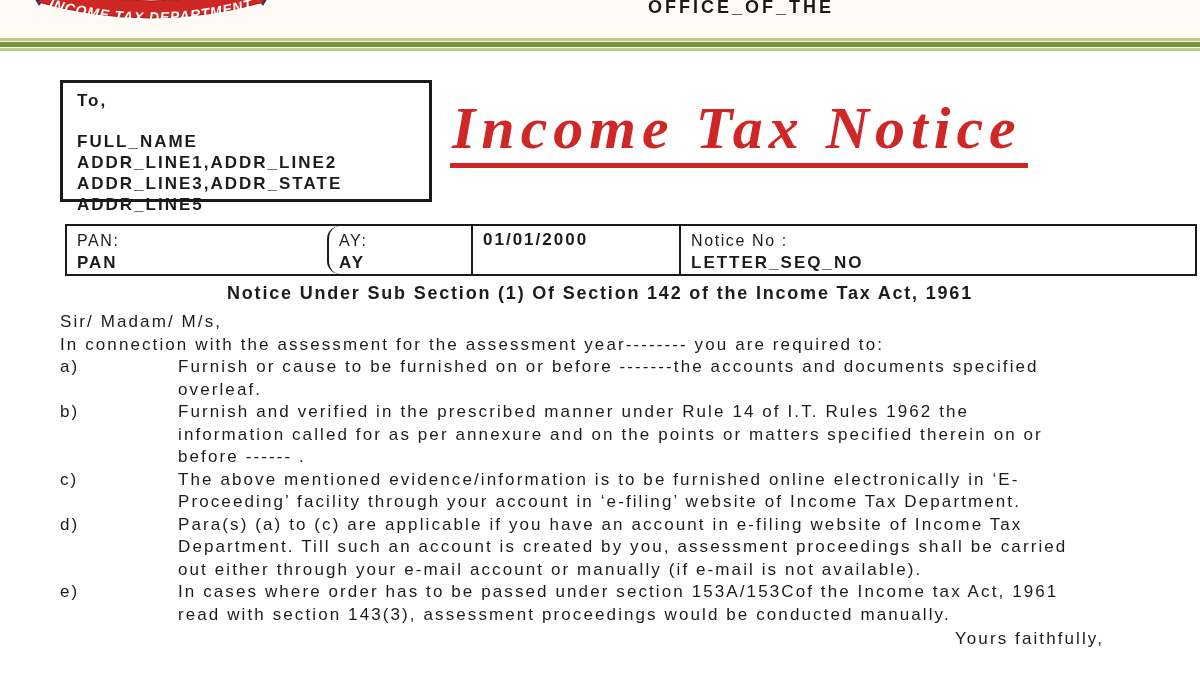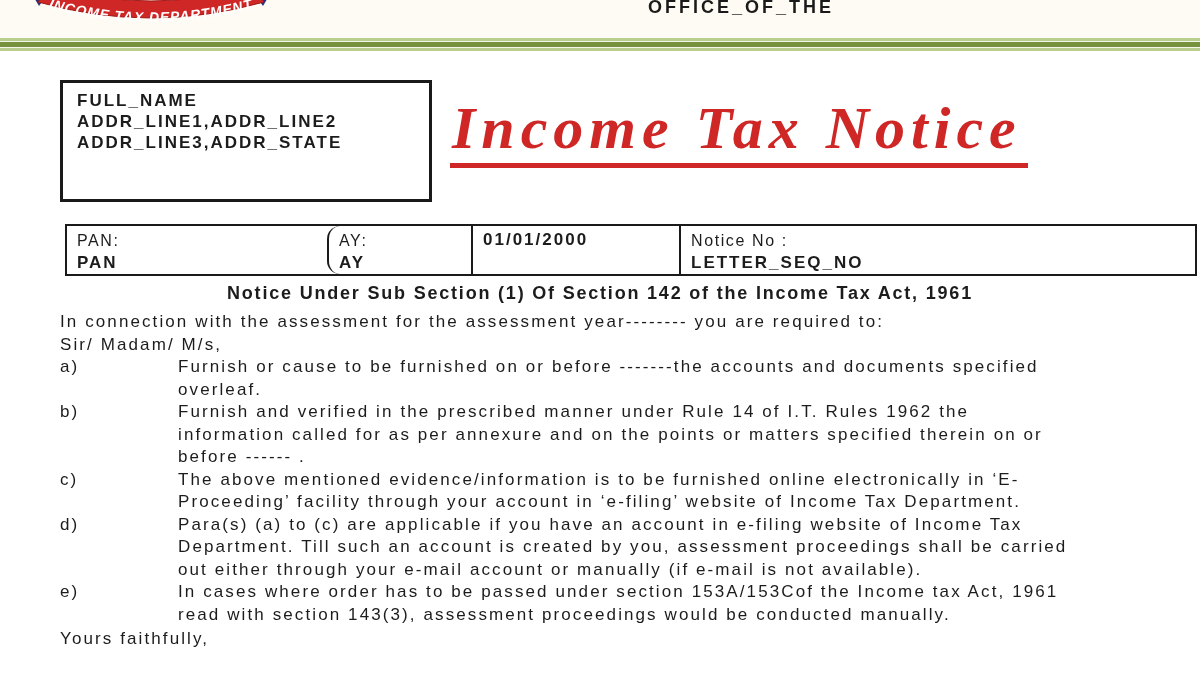--- a/index.html
+++ b/index.html
@@ -55,21 +55,21 @@
   
   .subject{position:absolute;left:0;top:283px;width:1200px;text-align:center;
     font-weight:bold;font-size:18px;letter-spacing:1.8px;}
 
   
   .body-text{position:absolute;left:60px;top:311px;width:1092px;font-size:17px;
     letter-spacing:2.1px;line-height:22.5px;}
   .item{display:flex;}
   .item .item-label{width:118px;flex:0 0 118px;}
   .item .item-text{width:905px;}
-  .closing{margin-top:2px;padding-right:48px;}
+  .closing{margin-top:2px;text-align:right;padding-right:48px;}
 </style>
 </head>
 <body>
 
 <div class="page">
 
   <div class="header-strip"></div>
 
   <div class="logo-wrap">
     <svg width="250" height="70" viewBox="0 0 250 70">
@@ -90,23 +90,25 @@
 
   <div class="divider">
     <div class="d1"></div>
       <div class="d2"></div>
       <div class="d3"></div>
       <div class="d4"></div>
       <div class="d5"></div>
   </div>
 
   <div class="addr-box">
+    <div class="to-line">To,</div>
     <div>FULL_NAME</div>
     <div>ADDR_LINE1,ADDR_LINE2</div>
     <div>ADDR_LINE3,ADDR_STATE</div>
+    <div>ADDR_LINE5</div>
   </div>
 
   <div class="doc-title">Income Tax Notice</div>
 
   <div class="info-table">
     <div class="info-cell cell-pan">
       <div class="lbl">PAN:</div>
       <div class="val">PAN</div>
     </div>
     <div class="info-cell cell-ay">
@@ -118,22 +120,22 @@
     </div>
     <div class="info-cell cell-notice">
       <div class="lbl">Notice No :</div>
       <div class="val">LETTER_SEQ_NO</div>
     </div>
   </div>
 
   <div class="subject">Notice Under Sub Section (1) Of Section 142 of the Income Tax Act, 1961</div>
 
   <div class="body-text">
+    <div>Sir/ Madam/ M/s,</div>
     <div>In connection with the assessment for the assessment year--------  you are required to:</div>
-    <div>Sir/ Madam/ M/s,</div>
 
     <div class="item">
       <div class="item-label">a)</div>
       <div class="item-text"> Furnish or cause to be furnished on or before -------the accounts and  documents specified overleaf.</div>
     </div>
     <div class="item">
       <div class="item-label">b)</div>
       <div class="item-text"> Furnish and verified in the prescribed manner under Rule 14 of I.T. Rules 1962 the information called for as per annexure and on the points or matters specified therein on or before ------ .</div>
     </div>
     <div class="item">

